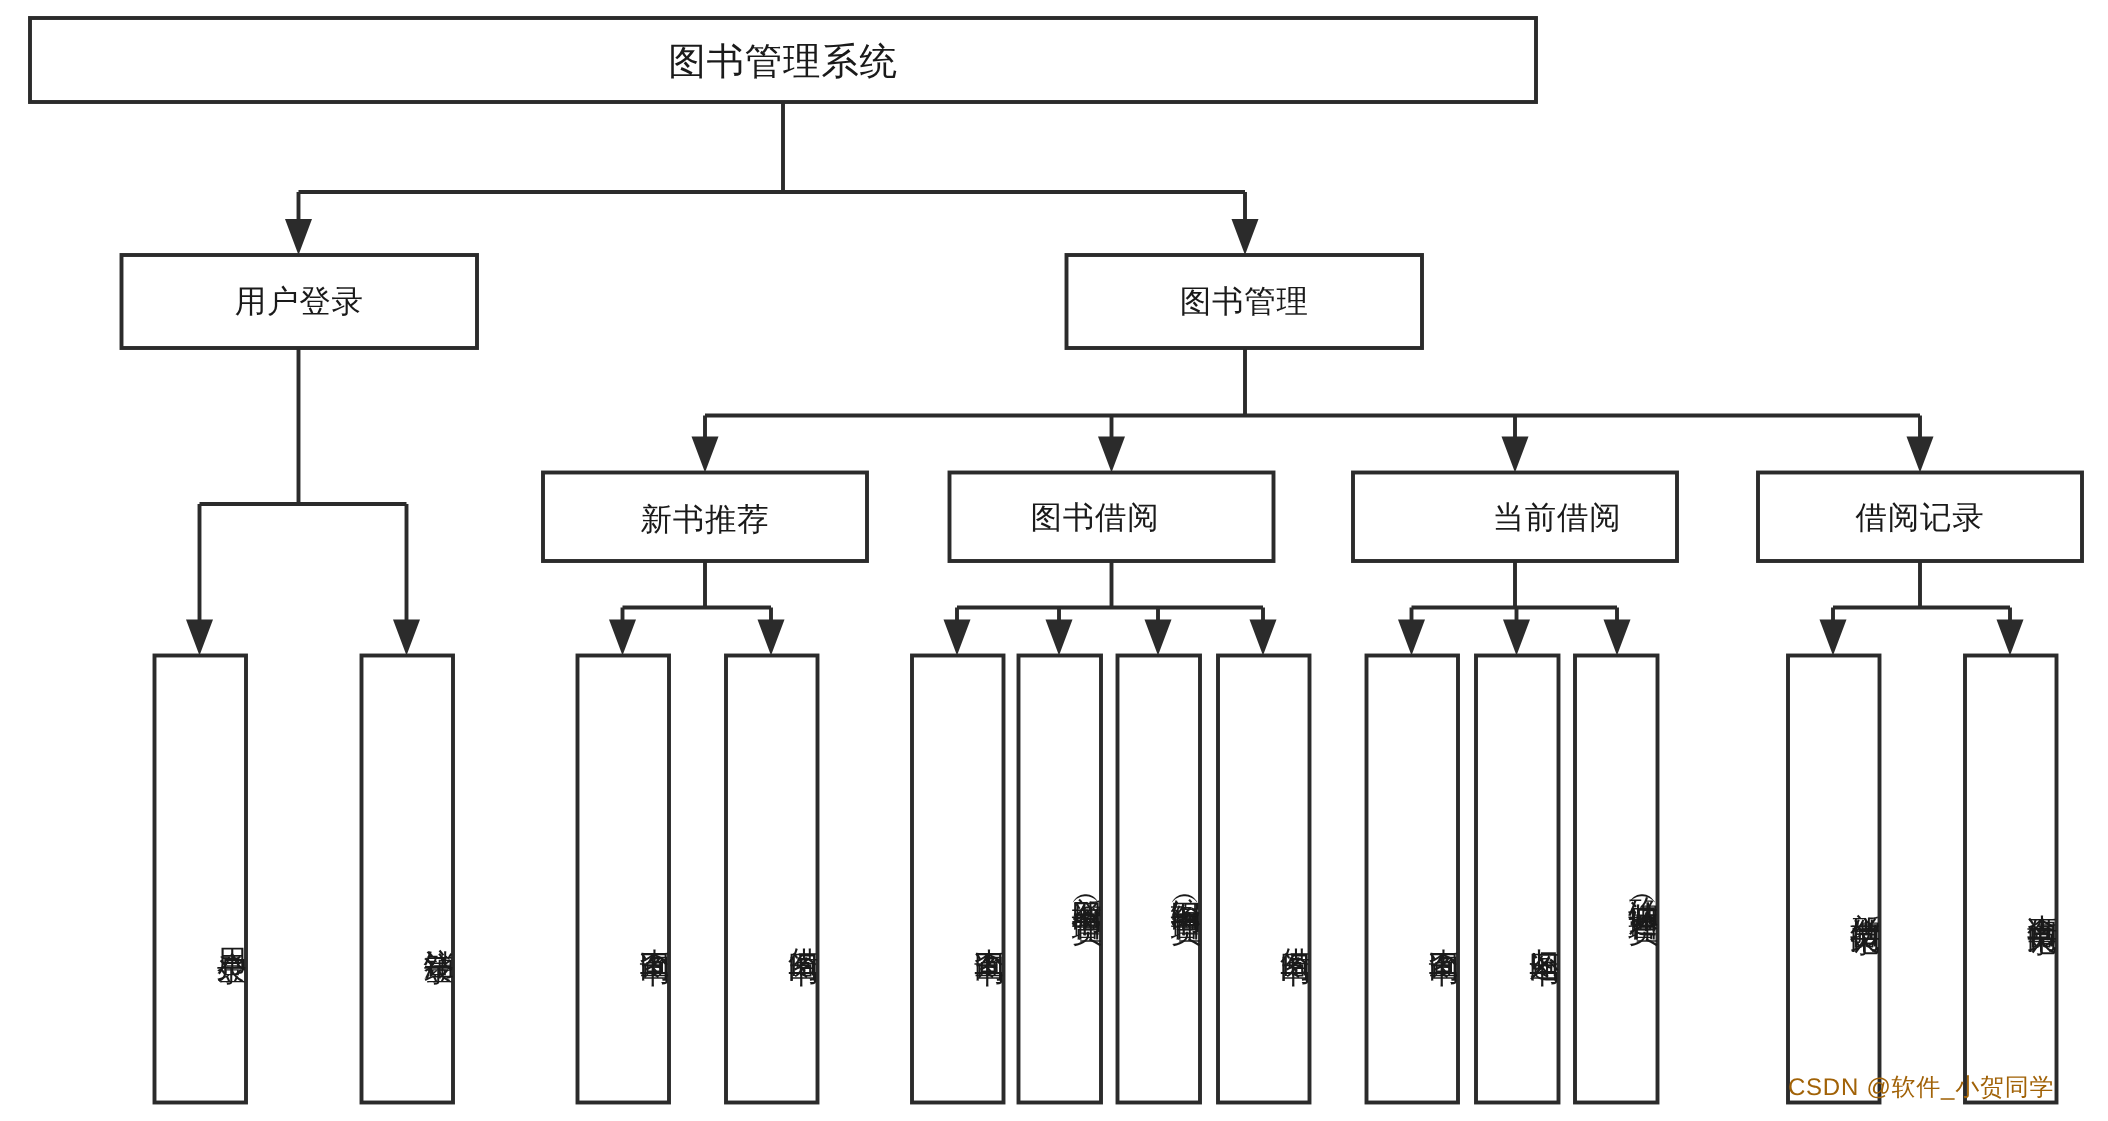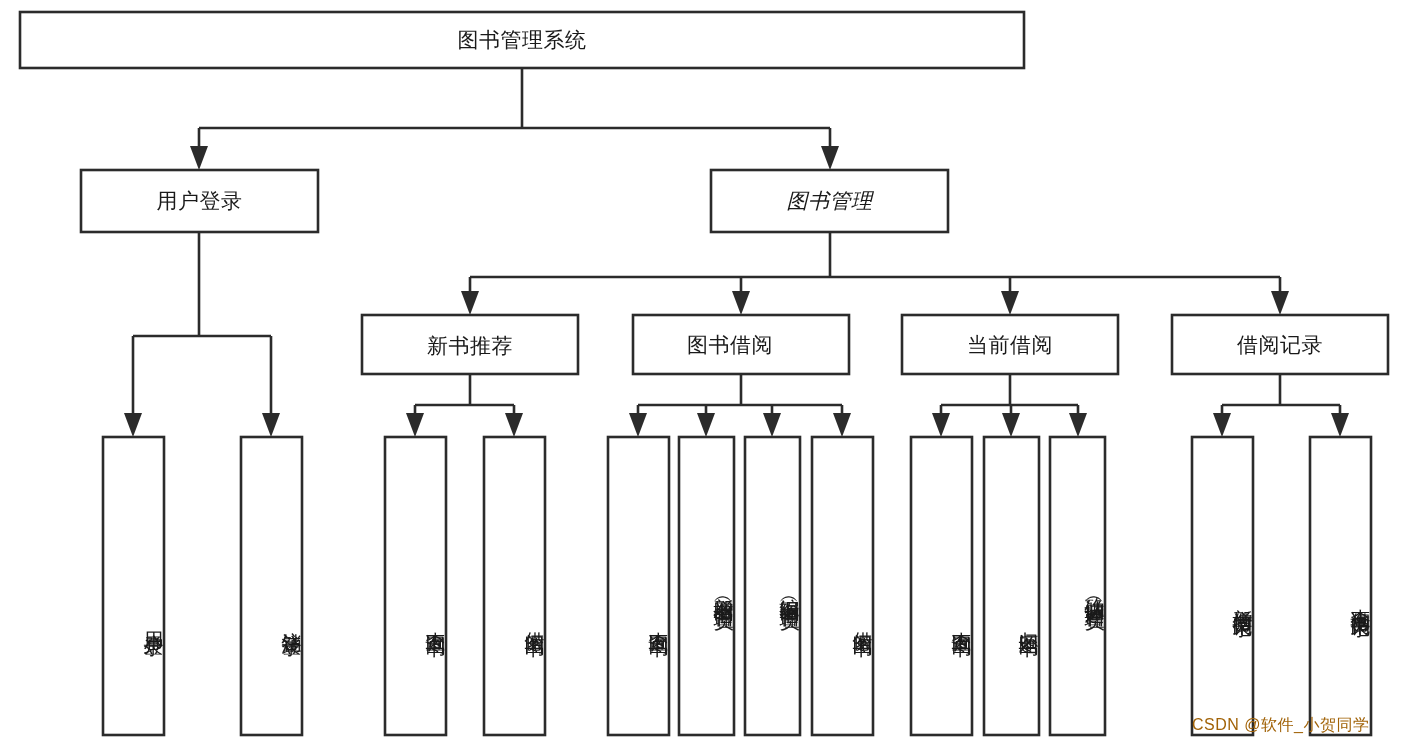--- a/index.html
+++ b/index.html
@@ -165,28 +165,28 @@
       <rect class="node-box" x="745" y="437" width="55" height="298"></rect>
       <rect class="node-box" x="812" y="437" width="61" height="298"></rect>
       <rect class="node-box" x="911" y="437" width="61" height="298"></rect>
       <rect class="node-box" x="984" y="437" width="55" height="298"></rect>
       <rect class="node-box" x="1050" y="437" width="55" height="298"></rect>
       <rect class="node-box" x="1192" y="437" width="61" height="298"></rect>
       <rect class="node-box" x="1310" y="437" width="61" height="298"></rect>
     </g>
   </svg>
 
-  <div class="node-label-h" style="left:20px; top:12px; width:1004px; height:56px; font-size:21px;">图书管理系统</div>
+  <div class="node-label-h" style="left:20px; top:12px; width:1004px; height:56px; font-size:25px;">图书管理系统</div>
 
   <div class="node-label-h" style="left:81px; top:170px; width:237px; height:62px;">用户登录</div>
-  <div class="node-label-h" style="left:711px; top:170px; width:237px; height:62px;font-style:italic;">图书管理</div>
+  <div class="node-label-h" style="left:711px; top:170px; width:237px; height:62px;">图书管理</div>
 
   <div class="node-label-h" style="left:362px; top:315px; width:216px; height:61px;">新书推荐</div>
   <div class="node-label-h" style="left:633px; top:315px; width:194px; height:59px;">图书借阅</div>
-  <div class="node-label-h" style="left:902px; top:315px; width:216px; height:59px;">当前借阅</div>
+  <div class="node-label-h" style="left:902px; top:315px; width:216px; height:59px;padding-left:28px;">当前借阅</div>
   <div class="node-label-h" style="left:1172px; top:315px; width:216px; height:59px;border-radius:18px;">借阅记录</div>
 
   <div class="node-label-v" style="left:103px; top:505px; width:61px; height:230px;">用户登录</div>
   <div class="node-label-v" style="left:241px; top:505px; width:61px; height:230px;">注销登录</div>
   <div class="node-label-v" style="left:385px; top:505px; width:61px; height:230px;">查询图书</div>
   <div class="node-label-v" style="left:484px; top:505px; width:61px; height:230px;">借阅图书</div>
   <div class="node-label-v" style="left:608px; top:505px; width:61px; height:230px;">查询图书</div>
   <div class="node-label-v" style="left:679px; top:446px; width:55px; height:289px;">新增图书（管理员）</div>
   <div class="node-label-v" style="left:745px; top:446px; width:55px; height:289px;">编辑图书（管理员）</div>
   <div class="node-label-v" style="left:812px; top:505px; width:61px; height:230px;">借阅图书</div>

